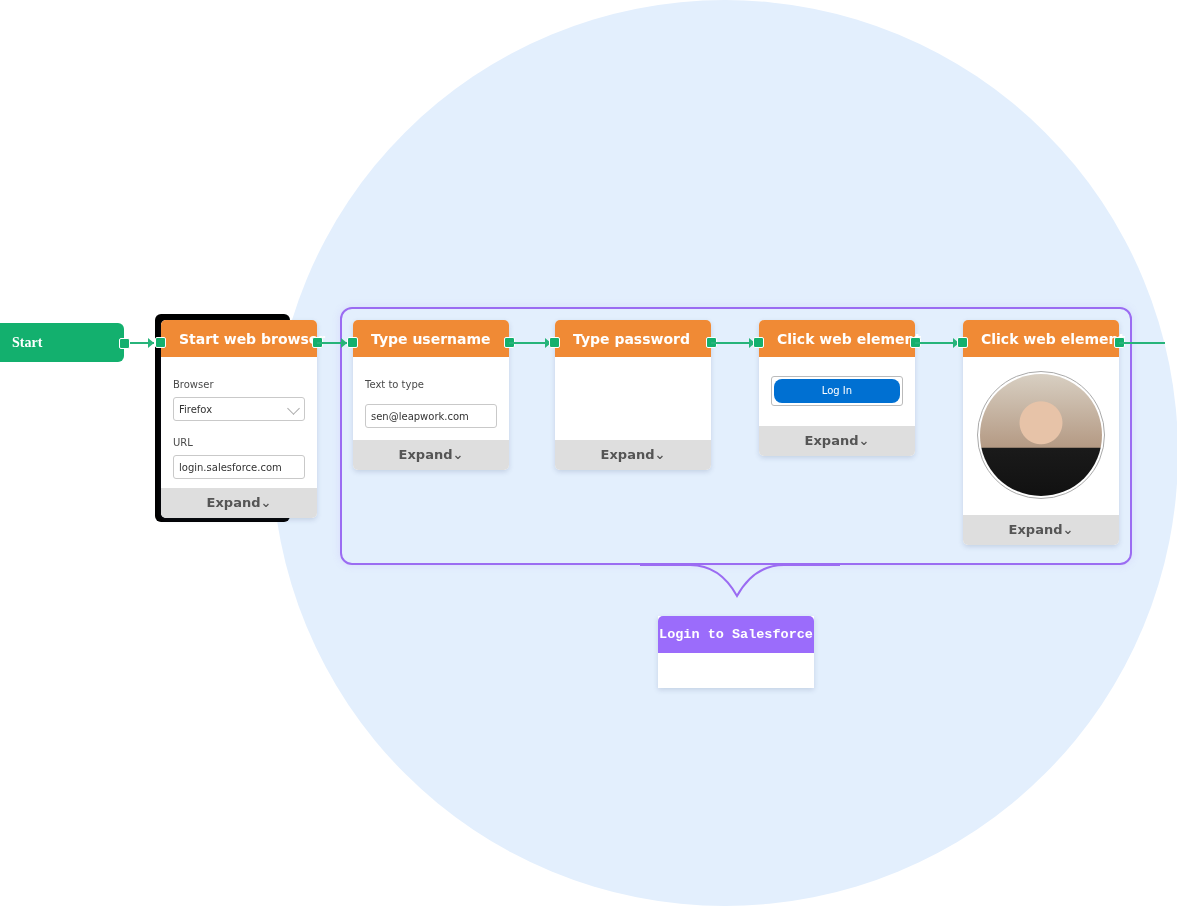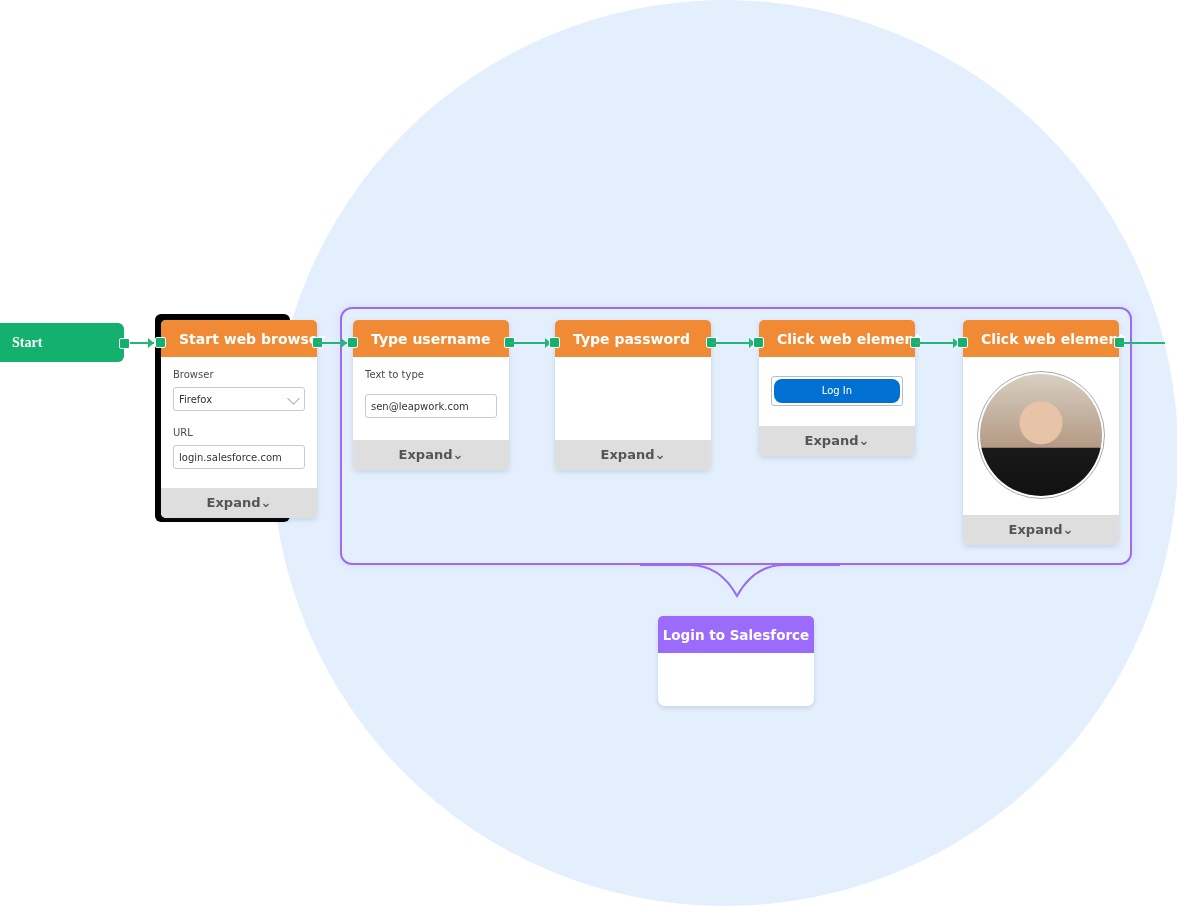--- a/index.html
+++ b/index.html
@@ -4,34 +4,34 @@
 <style>
   html, body { margin:0; padding:0; }
   body { width:1177px; height:906px; position:relative; overflow:hidden; background:#ffffff; font-family:"DejaVu Sans", sans-serif; }
   .circle { position:absolute; left:272px; top:0px; width:906px; height:906px; border-radius:50%; background:#e3effd; }
   .group-frame { position:absolute; left:340px; top:307px; width:792px; height:258px; border:2px solid #9b6cf2; border-radius:12px; box-sizing:border-box; box-shadow:0 0 8px rgba(155,108,242,0.15); }
   .brace { position:absolute; left:640px; top:560px; }
   .start-node { position:absolute; left:0; top:323px; width:124px; height:39px; background:#13b06e; border-radius:0 6px 6px 0; color:#fff; font-weight:bold; font-size:14px; line-height:39px; padding-left:12px; box-sizing:border-box;font-family:Liberation Serif, serif; }
   .node { position:absolute; background:#fff; border-radius:5px; box-shadow:0 2px 5px rgba(60,80,120,0.18); overflow:visible; }
   .node .hdr { height:37px; background:#f08a35; border-radius:5px 5px 0 0; color:#fff; font-weight:bold; font-size:14px; line-height:38px; padding-left:18px; white-space:nowrap; }
   .node .body { padding:10px 12px 0 12px; }
-  .node .lbl { font-size:10px; color:#4a4a4a; margin-top:2px; }
+  .node .lbl { font-size:10px; color:#4a4a4a; margin-top:12px; }
   .node .field { height:24px; border:1px solid #c9c9c9; border-radius:3px; font-size:10px; color:#333; line-height:24px; padding-left:5px; box-sizing:border-box; margin-top:7px; position:relative; }
   .node .expand { position:absolute; left:0; right:0; bottom:0; height:30px; background:#dedede; border-radius:0 0 5px 5px; text-align:center; line-height:30px; font-size:13px; color:#555; font-weight:bold; }
   .port { position:absolute; width:9px; height:9px; background:#13b06e; border:1px solid #fff; border-radius:2px; }
   .wire { position:absolute; height:2px; background:#27b47a; }
   .arrow { position:absolute; width:0; height:0; border-top:5px solid transparent; border-bottom:5px solid transparent; border-left:6px solid #27b47a; }
   .dark-bg { position:absolute; left:155px; top:314px; width:135px; height:208px; background:#000; border-radius:6px; }
   .chev { position:absolute; right:6px; top:6px; width:8px; height:8px; border-right:1px solid #aaa; border-bottom:1px solid #aaa; transform:rotate(45deg); }
   .pwd { font-size:13px; letter-spacing:1px; color:#111; line-height:22px; }
   .sf-btn-wrap { margin:6px 0 0 0; border:1px solid #bbb; border-radius:3px; padding:2px; }
   .sf-btn { background:#0070d2; color:#fff; font-size:10px; text-align:center; height:24px; line-height:24px; border-radius:8px; }
   .avatar { width:128px; height:128px; border-radius:50%; border:1px solid #aaa; margin:2px auto 0 auto; box-sizing:border-box; padding:2px; background:#fff; }
   .avatar-inner { width:100%; height:100%; border-radius:50%; overflow:hidden; background:radial-gradient(circle at 50% 40%, #e7c3a8 0 22%, transparent 23%), linear-gradient(180deg, #d8cfc2 0%, #b49a84 60%, #1a1a1a 61%, #111 100%); position:relative; }
-  .login-node { position:absolute; left:658px; top:616px; width:156px; height:90px; background:#fff; border-radius:7px; box-shadow:0 2px 5px rgba(60,80,120,0.18); }
+  .login-node { position:absolute; left:658px; top:616px; width:156px; height:72px; background:#fff; border-radius:0; box-shadow:0 2px 5px rgba(60,80,120,0.18);font-family:Liberation Mono, monospace; }
   .login-node .hdr { height:37px; background:#9b6cfb; border-radius:5px 5px 0 0; color:#fff; font-weight:bold; font-size:13.5px; line-height:38px; text-align:center; }
 </style>
 </head>
 <body>
 
 <div class="circle"></div>
 
 <div class="group-frame"></div>
 <svg class="brace" width="200" height="40" viewBox="0 0 200 40">
   <path d="M0 5 L50 5 Q80 5 97 36 Q114 5 144 5 L200 5" fill="none" stroke="#9b6cf2" stroke-width="2"></path>

